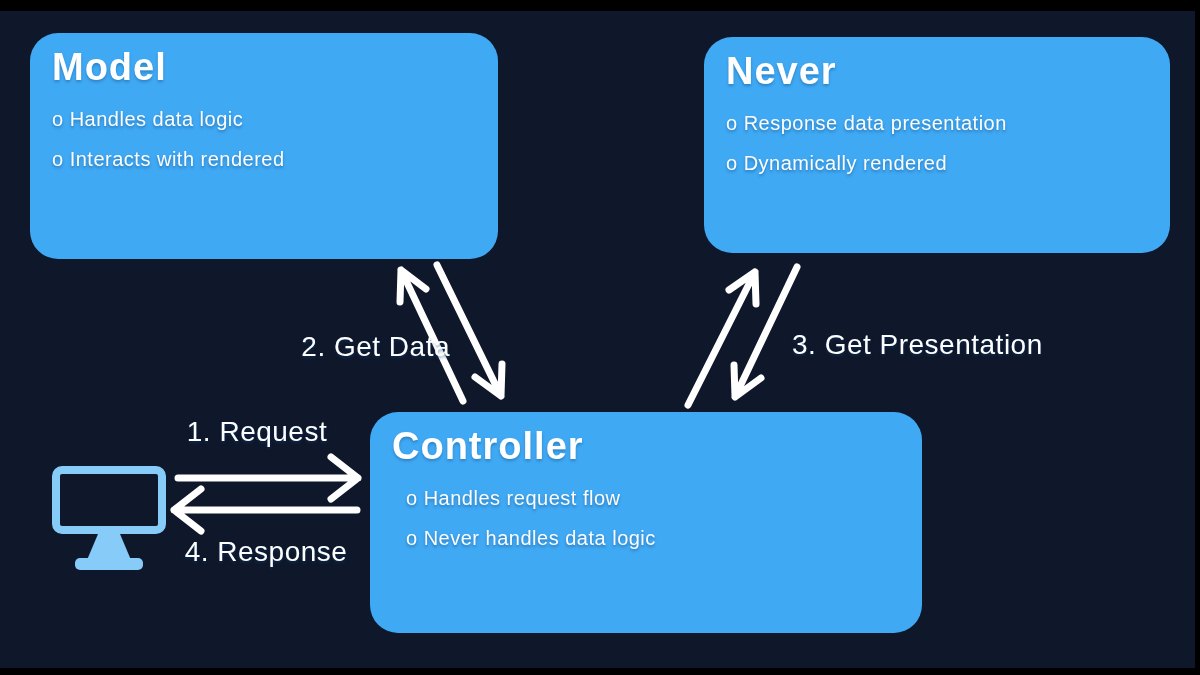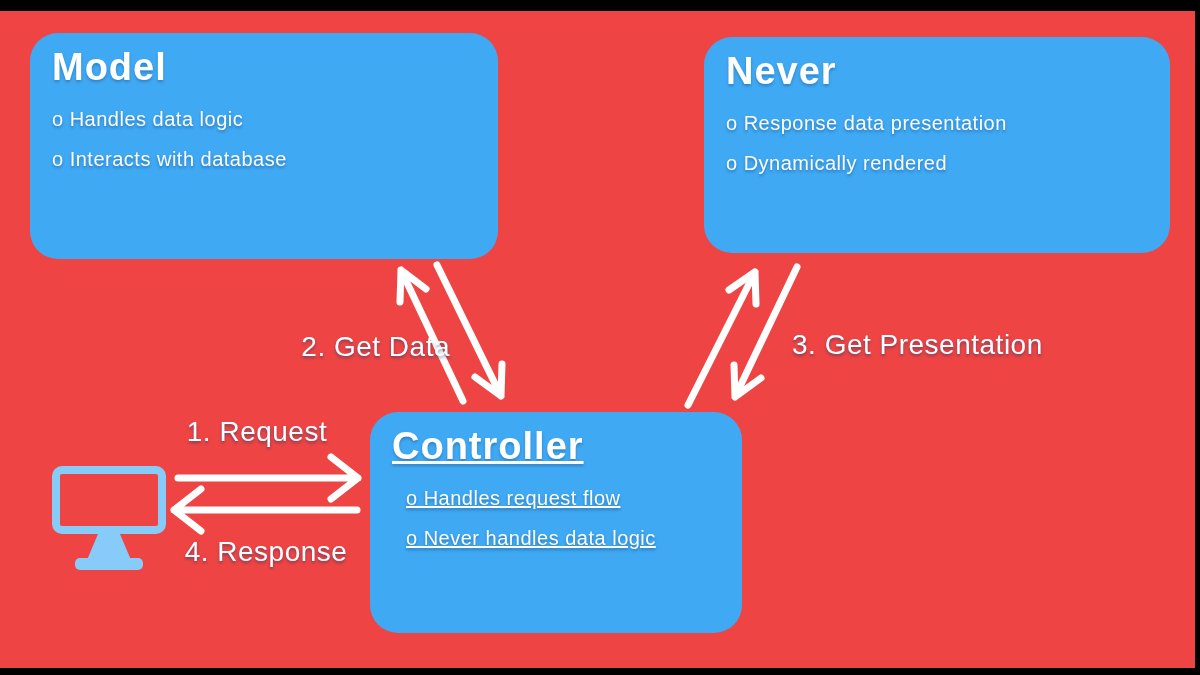--- a/index.html
+++ b/index.html
@@ -1,36 +1,36 @@
 <!DOCTYPE html>
 <html><head>
 <meta charset="utf-8">
 <style>
   html,body{margin:0;padding:0;background:#000;}
   #stage{
     position:relative;width:1200px;height:675px;overflow:hidden;
-    background:#ef4444;
+    background:#0f172a;
     font-family:"Liberation Sans", sans-serif;
     color:#ffffff;
   }
   .letterbox{position:absolute;background:#000;}
   #bar-top{left:0;top:0;width:1200px;height:11px;}
   #bar-bottom{left:0;top:668px;width:1200px;height:7px;}
   #bar-right{left:1195px;top:0;width:5px;height:675px;}
 
   .box{
     position:absolute;
     background:#40a9f4;
     border-radius:28px;
     padding:10px 22px;
     box-sizing:border-box;
   }
   #box-model{left:30px;top:33px;width:468px;height:226px;}
   #box-view{left:704px;top:37px;width:466px;height:216px;}
-  #box-controller{left:370px;top:412px;width:372px;height:221px;text-decoration:underline;}
+  #box-controller{left:370px;top:412px;width:552px;height:221px;}
 
   .box-title{
     font-size:38px;font-weight:bold;letter-spacing:1px;line-height:48px;
     text-shadow:0 2px 3px rgba(10,60,110,0.35);
   }
   .bullets{margin-top:8px;}
   #box-controller .bullets{padding-left:14px;}
   .bullet{
     font-size:20px;line-height:40px;letter-spacing:0.5px;
     color:#fdfeff;
@@ -88,21 +88,21 @@
 
     <path d="M688,405 L755,272 M729,290 L755,272 L756,304"></path>
 
     <path d="M797,267 L735,397 M761,378 L735,397 L734,365"></path>
   </svg>
 
   <div class="box" id="box-model">
     <div class="box-title">Model</div>
     <div class="bullets">
       <div class="bullet">o Handles data logic</div>
-      <div class="bullet">o Interacts with database</div>
+      <div class="bullet">o Interacts with rendered</div>
     </div>
   </div>
 
   <div class="box" id="box-view">
     <div class="box-title">Never</div>
     <div class="bullets">
       <div class="bullet">o Response data presentation</div>
       <div class="bullet">o Dynamically rendered</div>
     </div>
   </div>

